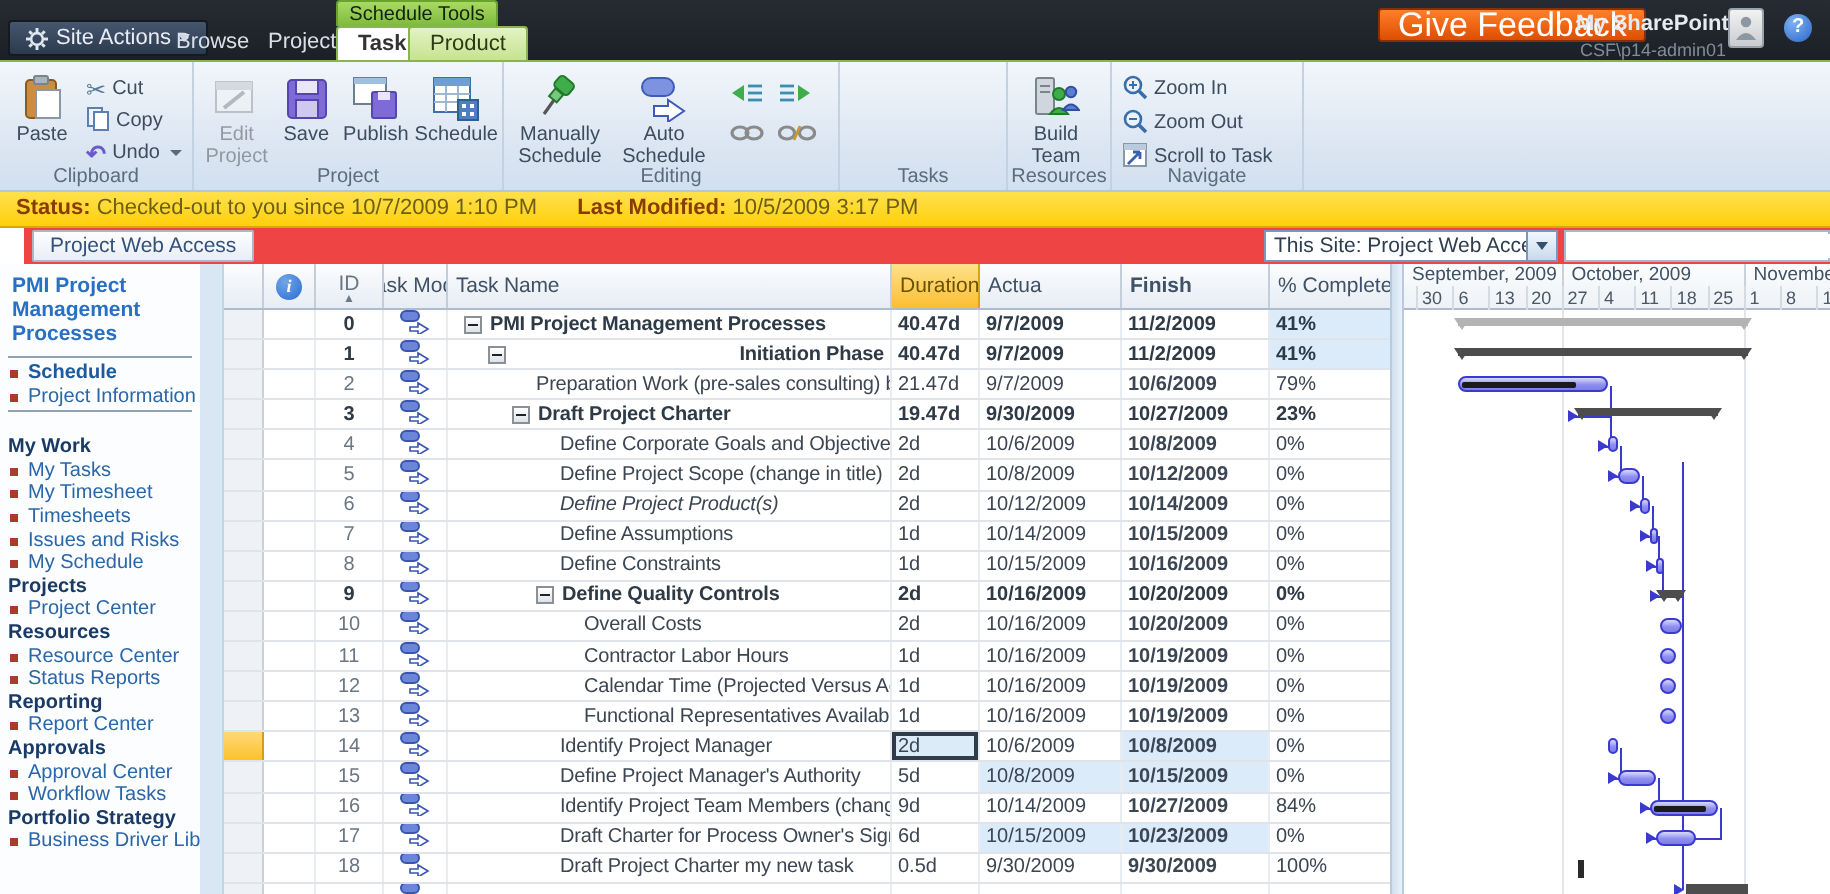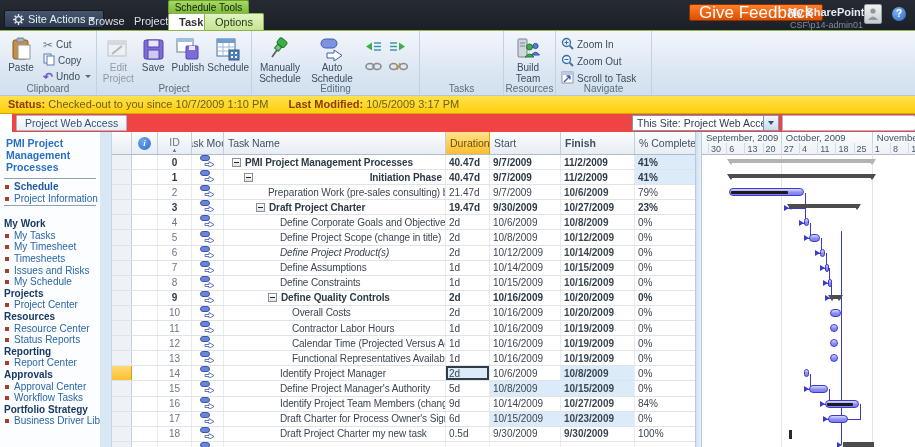--- a/index.html
+++ b/index.html
@@ -153,21 +153,21 @@
             <line x1="8.7" y1="3.3" x2="10.2" y2="1.8"></line>
           </g>
         </svg>
       <span>Site Actions</span>
       <span class="sa-caret"></span>
     </div>
     <div class="toptab browse">Browse</div>
     <div class="toptab project">Project</div>
     <div class="ctx-label">Schedule Tools</div>
     <div class="toptab task">Task</div>
-    <div class="toptab options">Options</div>
+    <div class="toptab options">Product</div>
     <div class="feedback">Give Feedback</div>
     <div class="account">
       <span>My SharePoint</span>
       <span class="sa-caret"></span>
     </div>
     <div class="account-user">CSF\p14-admin01</div>
     <div class="avatar">
       <svg width="12" height="14" viewBox="0 0 12 14">
           <circle cx="6" cy="4" r="2.6" fill="#8d97a1"></circle>
           <path d="M1 13 q5 -7 10 0 z" fill="#8d97a1"></path>
@@ -451,21 +451,21 @@
         <div class="hc w-info" style="justify-content:center;">
             <span class="info-head">i</span>
           </div>
         <div class="hc w-id sorted">
           <span>ID</span>
             <span class="sortmark">▲</span>
         </div>
         <div class="hc w-mode">Task Mode</div>
         <div class="hc w-name">Task Name</div>
         <div class="hc w-dur colsel">Duration</div>
-        <div class="hc w-start">Start</div>
+        <div class="hc w-start">Actua</div>
         <div class="hc w-fin">Finish</div>
         <div class="hc w-pct" style="border-right:none;">% Complete</div>
       </div>
       <div id="grid-body">
           <div class="grow bold">
             <div class="gc w-sel selcol"></div>
             <div class="gc w-info"></div>
             <div class="gc w-id">0</div>
             <div class="gc w-mode">
               <span><svg width="15" height="12" viewBox="0 0 15 12">

